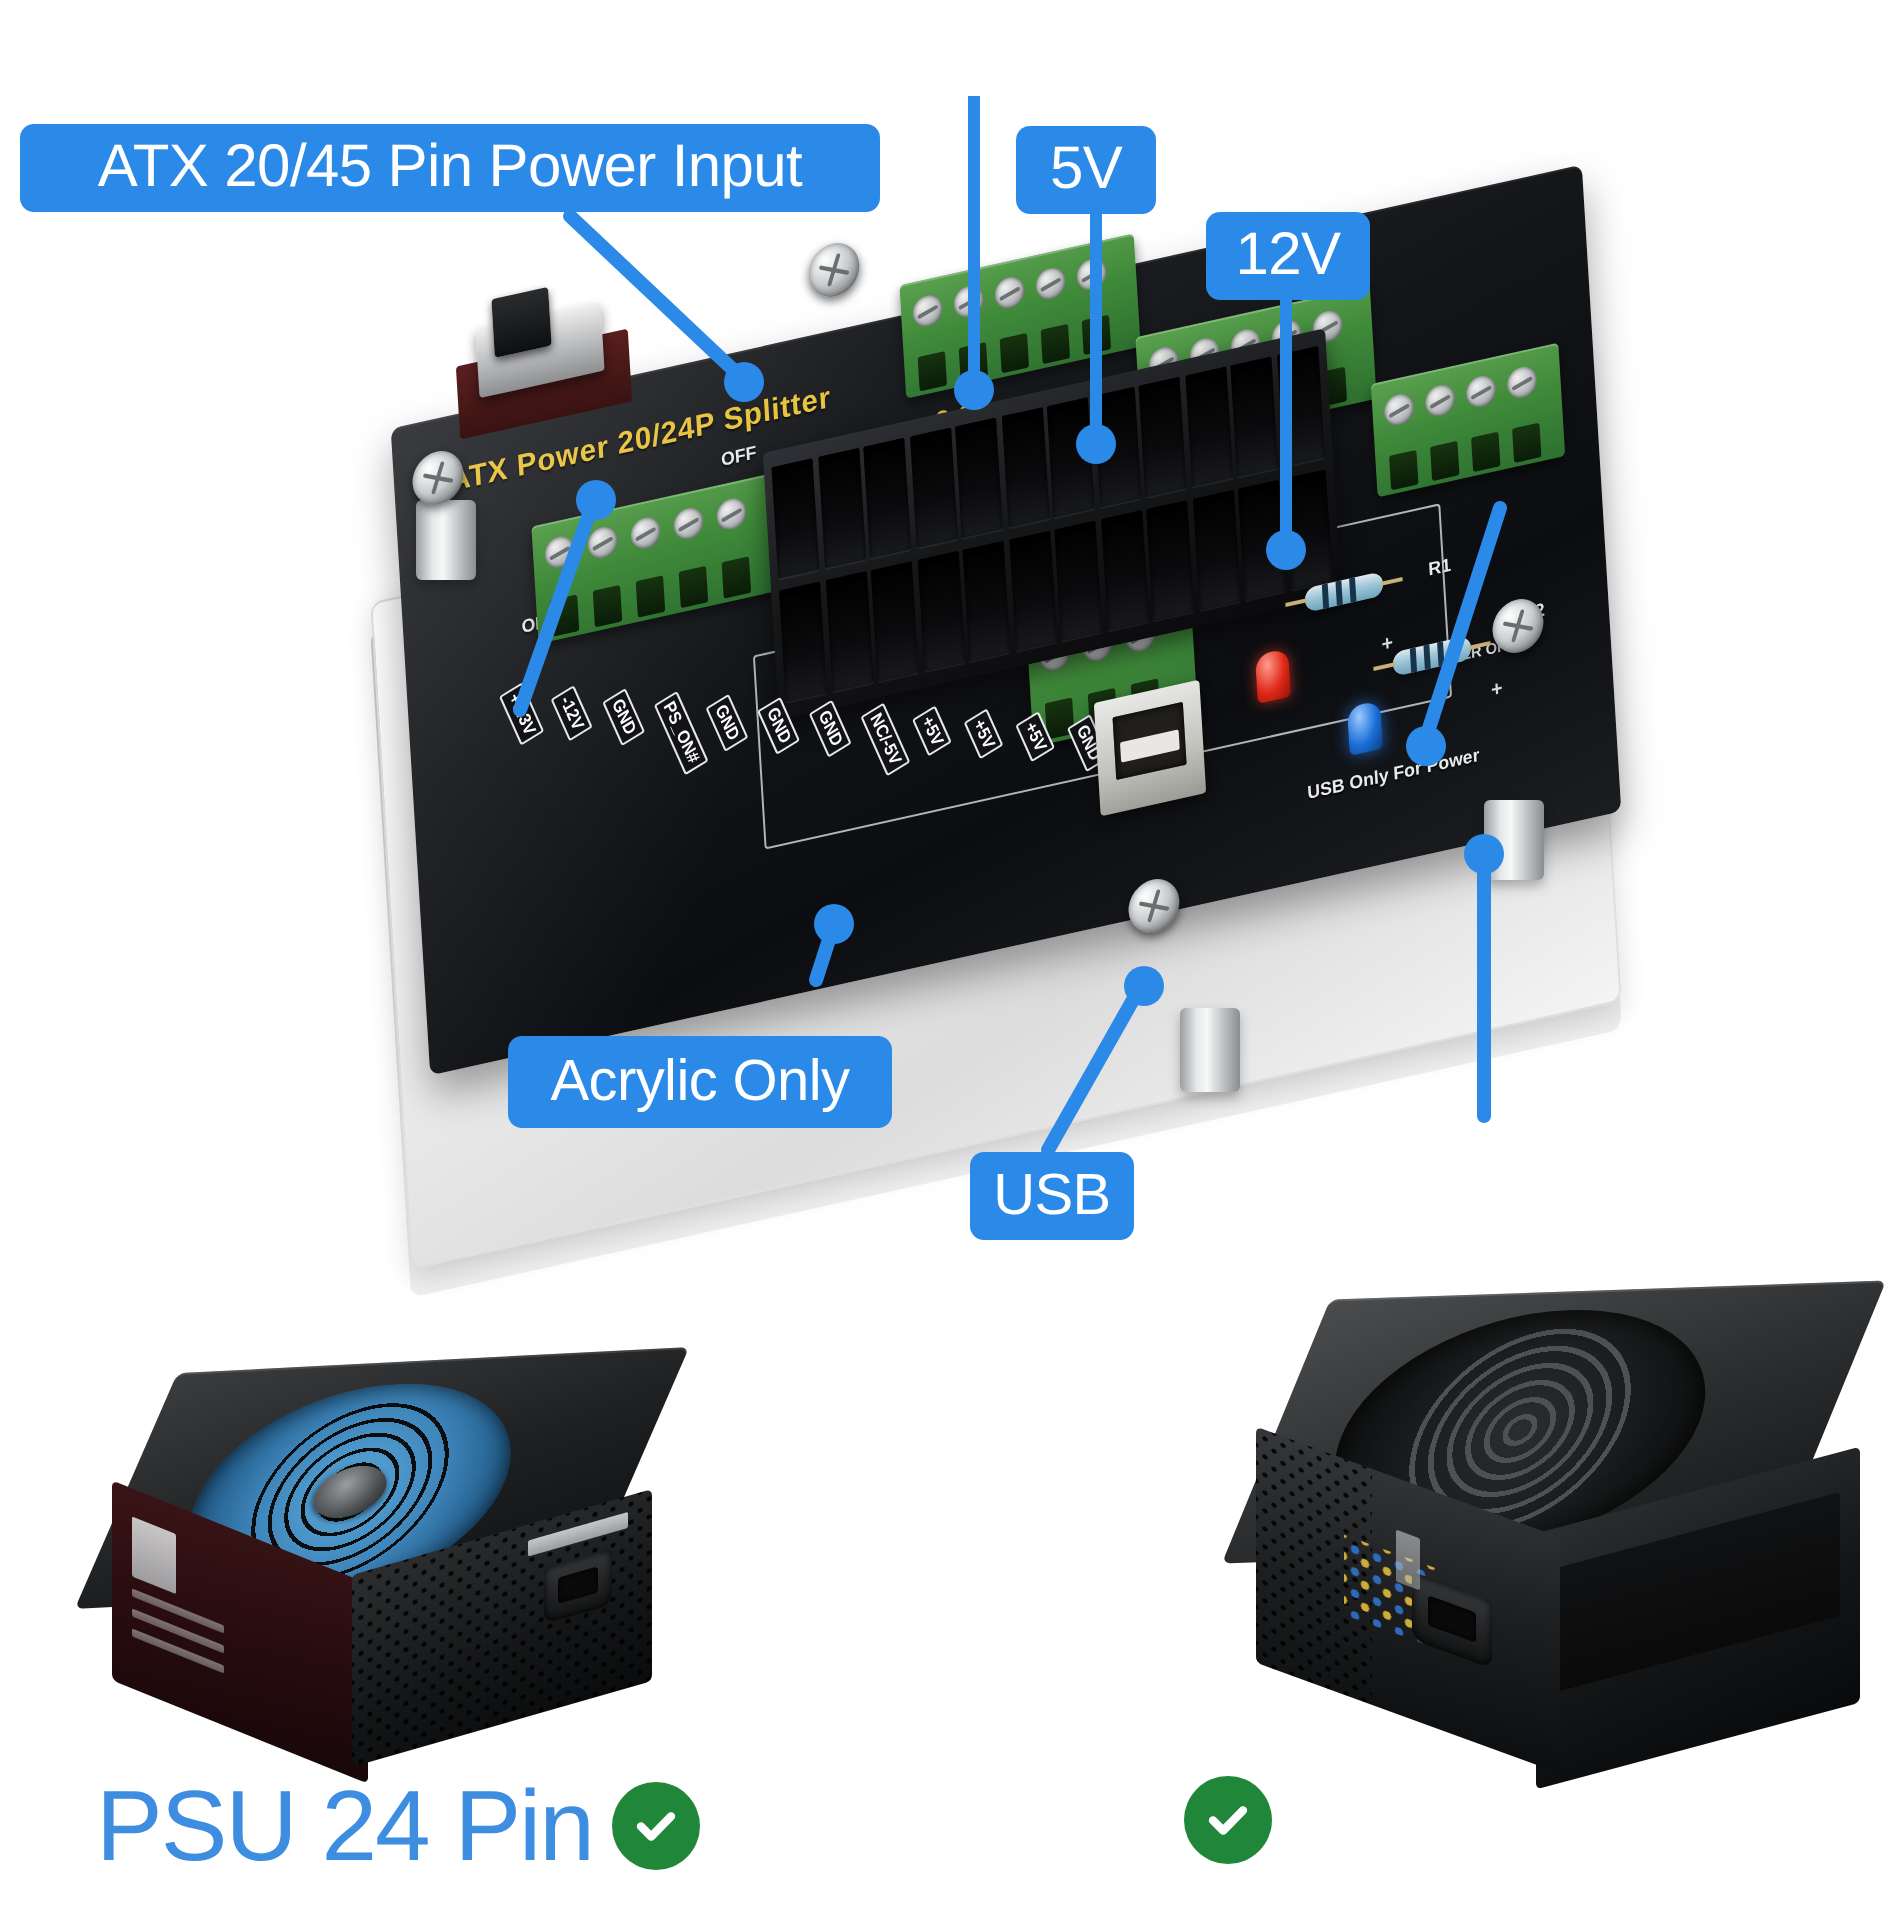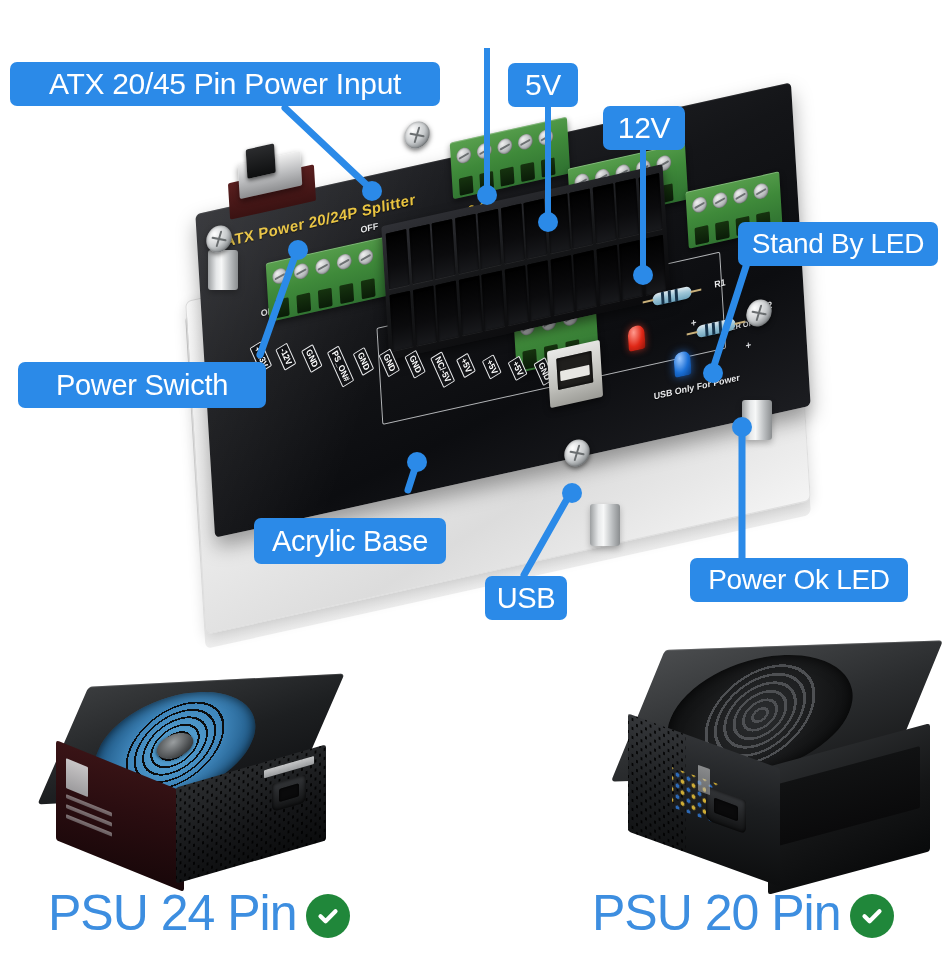--- a/index.html
+++ b/index.html
@@ -289,21 +289,21 @@
     background: linear-gradient(90deg,#9b9ea0 0%, #e6e8e9 28%, #f7f8f8 45%, #bfc2c4 72%, #8a8d8f 100%);
     border-radius: 3px;
     z-index: 8;
     box-shadow: 0 3px 6px rgba(0,0,0,.25);
   }
 
   
   .psu-block { position:absolute; z-index:5; }
   .psu-caption {
     position:absolute;
-    display:flex; align-items:flex-end; gap:10px;
+    display:flex; align-items:center; gap:10px;
     white-space:nowrap;
     z-index: 30;
   }
   .psu-caption .cap-text {
     color:#3d8ee0;
     font-size: 50px;
     font-weight: 400;
     letter-spacing: -1px;
     line-height: 1;
     font-family: "Liberation Sans", "DejaVu Sans", sans-serif;
@@ -672,29 +672,26 @@
   <div class="leader-dot" style="left:562px; top:483px; width:20px; height:20px;"></div>
   <div class="leader-dot" style="left:732px; top:417px; width:20px; height:20px;"></div>
 
   <div class="callout" style="left:10px;  top:62px;  width:430px; height:44px; font-size:30px;">ATX 20/45 Pin Power Input</div>
 
 
   <div class="callout" style="left:508px; top:63px;  width:70px;  height:44px; font-size:30px;">5V</div>
 
   <div class="callout" style="left:603px; top:106px; width:82px;  height:44px; font-size:30px;">12V</div>
 
-  <div class="callout" style="left:738px; top:222px; width:200px; height:44px; font-size:28px;">Stand By LED</div>
-
-  <div class="callout" style="left:18px;  top:362px; width:248px; height:46px; font-size:29px;">Power Swicth</div>
-
-  <div class="callout" style="left:254px; top:518px; width:192px; height:46px; font-size:29px;">Acrylic Base</div>
+
+
+  <div class="callout" style="left:254px; top:518px; width:192px; height:46px; font-size:29px;">Acrylic Only</div>
 
   <div class="callout" style="left:485px; top:576px; width:82px;  height:44px; font-size:29px;">USB</div>
 
-  <div class="callout" style="left:690px; top:558px; width:218px; height:44px; font-size:28px;">Power Ok LED</div>
 
   <div class="psu-block psu1">
     <div class="top-face"></div>
     <div class="fan-grill">
       <div class="fan-hub"></div>
     </div>
     <div class="front-face">
       <div class="label-strip" style="left:10px; top:14px; width:22px; height:30px;"></div>
       <div class="label-strip" style="left:10px; top:50px; width:46px; height:4px; opacity:.5;"></div>
       <div class="label-strip" style="left:10px; top:60px; width:46px; height:4px; opacity:.5;"></div>
@@ -724,21 +721,20 @@
     </div>
     <div class="front-face">
       <div class="mesh" style="left:0; top:0; width:58px; height:100%;"></div>
       <div class="wire-dots" style="left:44px; top:38px;"></div>
       <div class="iec" style="left:78px; top:44px; width:40px; height:34px;"></div>
       <div class="label-strip" style="left:70px; top:26px; width:12px; height:26px; opacity:.55;"></div>
     </div>
   </div>
 
   <div class="psu-caption" style="left:592px; top:888px;">
-    <span class="cap-text">PSU 20 Pin</span>
     <span class="check-badge">
       <svg width="28" height="28" viewBox="0 0 28 28" aria-hidden="true">
         <path d="M6.5 14.2 L11.6 19.3 L21.5 9.2" fill="none" stroke="#ffffff" stroke-width="4.2" stroke-linecap="round" stroke-linejoin="round"></path>
       </svg>
     </span>
   </div>
 
 </div>
 
 </body></html>

